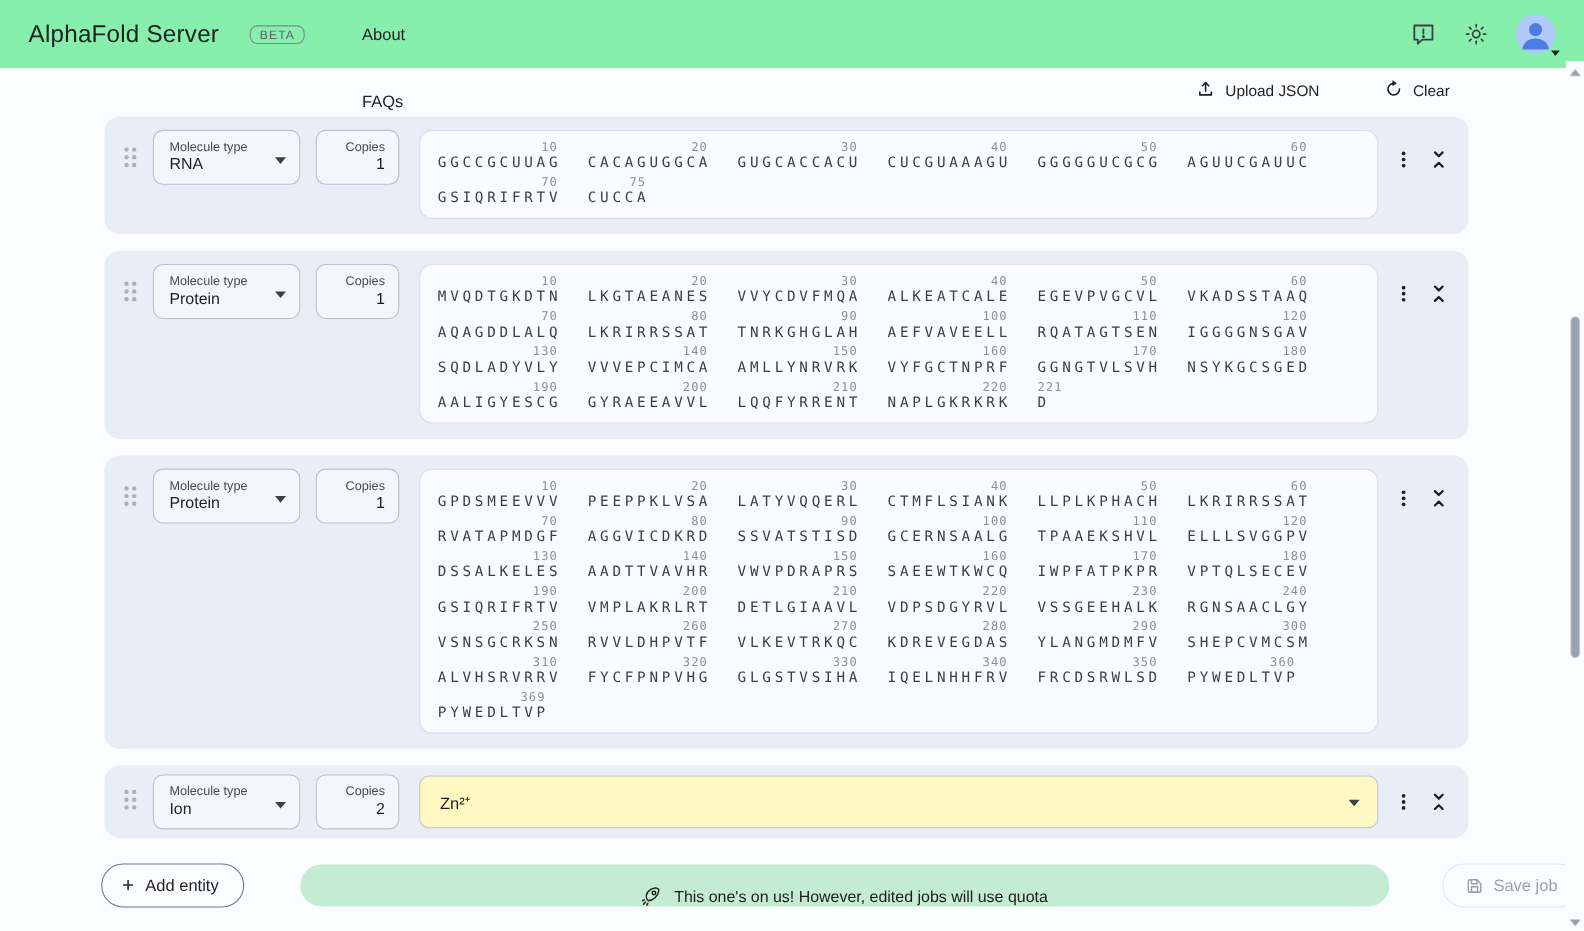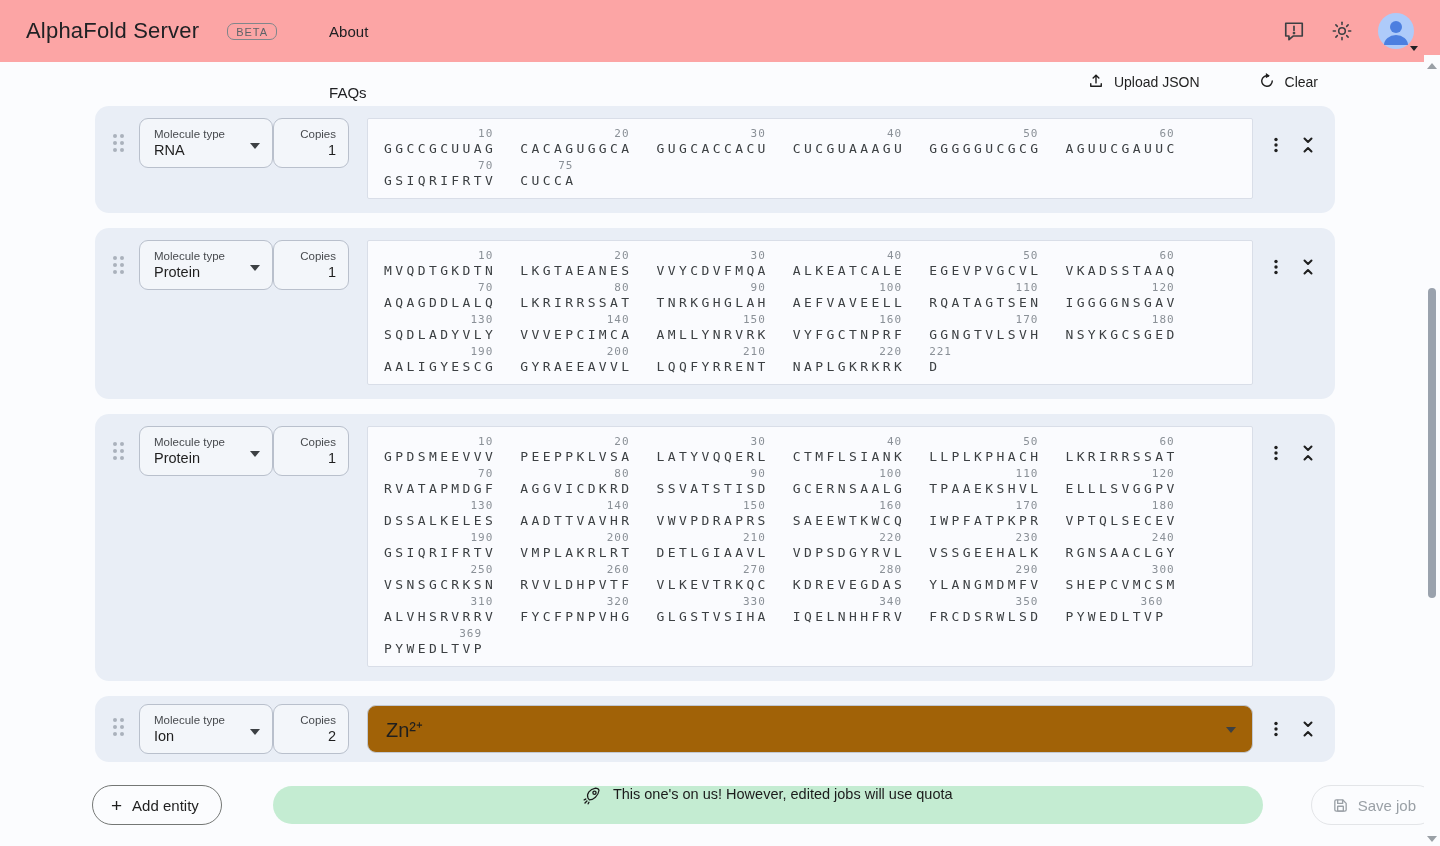--- a/index.html
+++ b/index.html
@@ -1,20 +1,20 @@
 <!DOCTYPE html>
 <html><head>
 <meta charset="utf-8">
 <style>
   * { margin:0; padding:0; box-sizing:border-box; }
   html,body { width:1440px; height:846px; overflow:hidden; background:#fbfcfe;
     font-family:"Liberation Sans", sans-serif; color:#202124; }
 
   
-  .header { height:62px; display:flex; align-items:center; padding:0 26px; background:#fca5a5; }
+  .header { height:62px; display:flex; align-items:center; padding:0 26px; background:#86efac; }
   .logo { font-size:22px; color:#202124; letter-spacing:.2px; }
   .beta { margin-left:28px; font-size:11px; letter-spacing:1px; color:#5f6368;
     border:1.5px solid #80868b; border-radius:7px; padding:2px 8px 1px; }
   .nav { display:flex; gap:44px; margin-left:52px;flex-direction:column; }
   .nav a { text-decoration:none; color:#202124; font-size:15px; cursor:pointer; }
   .nav a.active { font-weight:700; }
   .header-right { margin-left:auto; display:flex; align-items:center; gap:24px; }
   .hicon { width:24px; height:24px; display:flex; align-items:center; justify-content:center; cursor:pointer; }
   .avatar { width:36px; height:36px; border-radius:50%; background:#aecbfa; position:relative; cursor:pointer; overflow:visible; }
   .avatar svg { position:absolute; inset:0; }
@@ -31,51 +31,51 @@
   .card { background:#e9eef6; border-radius:14px; padding:12px 14px 14px 16px;
     display:flex; align-items:flex-start; }
   .drag { width:14px; margin:16px 12px 0 2px; display:grid; grid-template-columns:4px 4px;
     gap:3px; cursor:grab; }
   .drag i { width:4px; height:4px; border-radius:50%; background:#aab1bc; }
   .field { border:1px solid #b9c0cc; border-radius:9px; background:rgba(255,255,255,.45);
     padding:7px 12px 7px 14px; height:50px; display:flex; flex-direction:column; justify-content:center;
     position:relative; cursor:pointer; }
   .field .f-label { font-size:11.5px; color:#474a4e; margin-bottom:2px; }
   .field .f-value { font-size:14.5px; color:#1f1f1f; }
-  .molecule { width:134px; margin-right:0; }
+  .molecule { width:134px; margin-right:14px; }
   .copies { width:76px; margin-right:18px;text-align:right; }
   .dd-arrow { position:absolute; right:12px; top:24px; width:0; height:0;
     border-left:5px solid transparent; border-right:5px solid transparent; border-top:6px solid #3c4043; }
-  .seqwrap { flex:1; background:#fafbfe; border:1px solid #d9dee8; border-radius:2px;
+  .seqwrap { flex:1; background:#fafbfe; border:1px solid #d9dee8; border-radius:12px;
     padding:6px 16px 9px; min-height:52px; }
   .seq-flex { display:flex; flex-wrap:wrap; column-gap:24px; max-width:845px; }
   .seq-group { display:inline-flex; flex-direction:column; margin-top:3px; }
   .seq-num { font-family:"DejaVu Sans Mono", monospace; font-size:11px; line-height:12px;
     color:#8a9097; text-align:right; letter-spacing:1px; padding-right:3px; }
   .seq-letters { font-family:"DejaVu Sans Mono", monospace; font-size:13px; line-height:17px;
     color:#3c4043; letter-spacing:3.4px; white-space:pre; }
-  .ion-select { flex:1; height:48px; background:#a16207; border:1px solid #c2c8d2; border-radius:9px;
-    display:flex; align-items:center; padding:0 18px; font-size:20px; color:#1f1f1f;
+  .ion-select { flex:1; height:48px; background:#fef9c3; border:1px solid #c2c8d2; border-radius:9px;
+    display:flex; align-items:center; padding:0 18px; font-size:15px; color:#1f1f1f;
     position:relative; cursor:pointer; margin-top:1px; }
   .ion-select .dd-arrow { top:21px; right:16px; }
   .card-actions { display:flex; align-items:center; gap:10px; margin:16px 2px 0 12px; }
   .icon-btn { width:22px; height:22px; display:flex; align-items:center; justify-content:center; cursor:pointer; }
 
   
   .card.ion { padding-top:8px; padding-bottom:8px; }
   .card.ion .drag, .card.ion .card-actions { margin-top:14px; }
 
   
   .footer-row { width:1345px; margin:23px 0 0 92px; display:flex; align-items:center; }
   .add-entity { display:flex; align-items:center; gap:10px; border:1px solid #747775;
     border-radius:20px; background:#fbfcfe; height:40px; padding:0 22px 0 18px;
     font-size:15px; color:#1f1f1f; cursor:pointer; }
   .plus { font-size:19px; line-height:1; color:#1f1f1f; }
   .banner { flex:1; margin:0 48px 0 51px; background:#c4ecd2; border-radius:20px; height:38px;
-    display:flex; align-items:flex-start; justify-content:center; gap:11px; font-size:14.5px; color:#1b1b1b; }
+    display:flex; align-items:flex-end; justify-content:center; gap:11px; font-size:14.5px; color:#1b1b1b; }
   .save-job { display:flex; align-items:center; gap:9px; border:1px solid #e3e5e8;
     border-radius:20px; background:#fbfcfe; height:40px; padding:0 20px;
     font-size:15px; color:#9aa0a6; cursor:default; }
 
   
   .scrollbar { position:fixed; top:55px; right:0; bottom:0; width:16px; background:#fbfcfe; }
   .sb-up, .sb-down { position:absolute; left:3px; width:0; height:0;
     border-left:5px solid transparent; border-right:5px solid transparent; cursor:pointer; }
   .sb-up { top:8px; border-bottom:6px solid #9aa0a6; }
   .sb-down { bottom:4px; border-top:6px solid #9aa0a6; }

